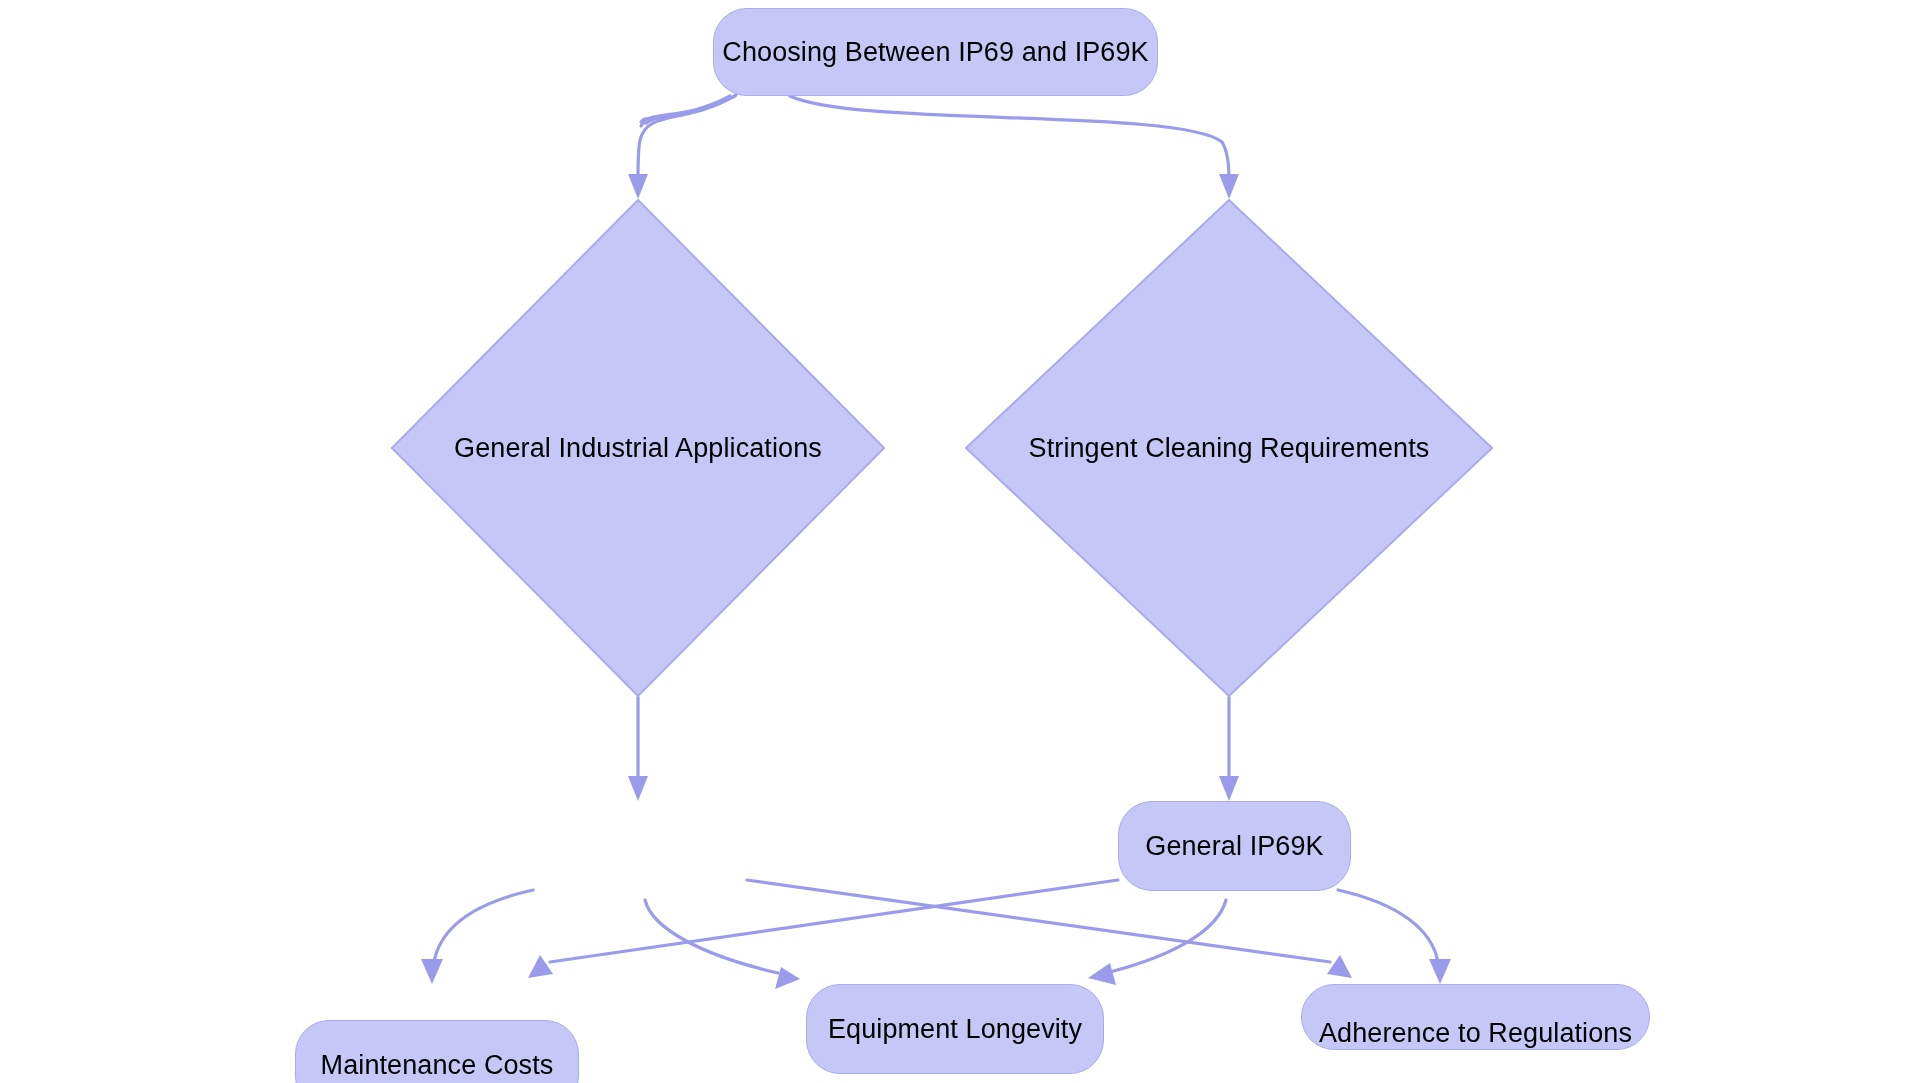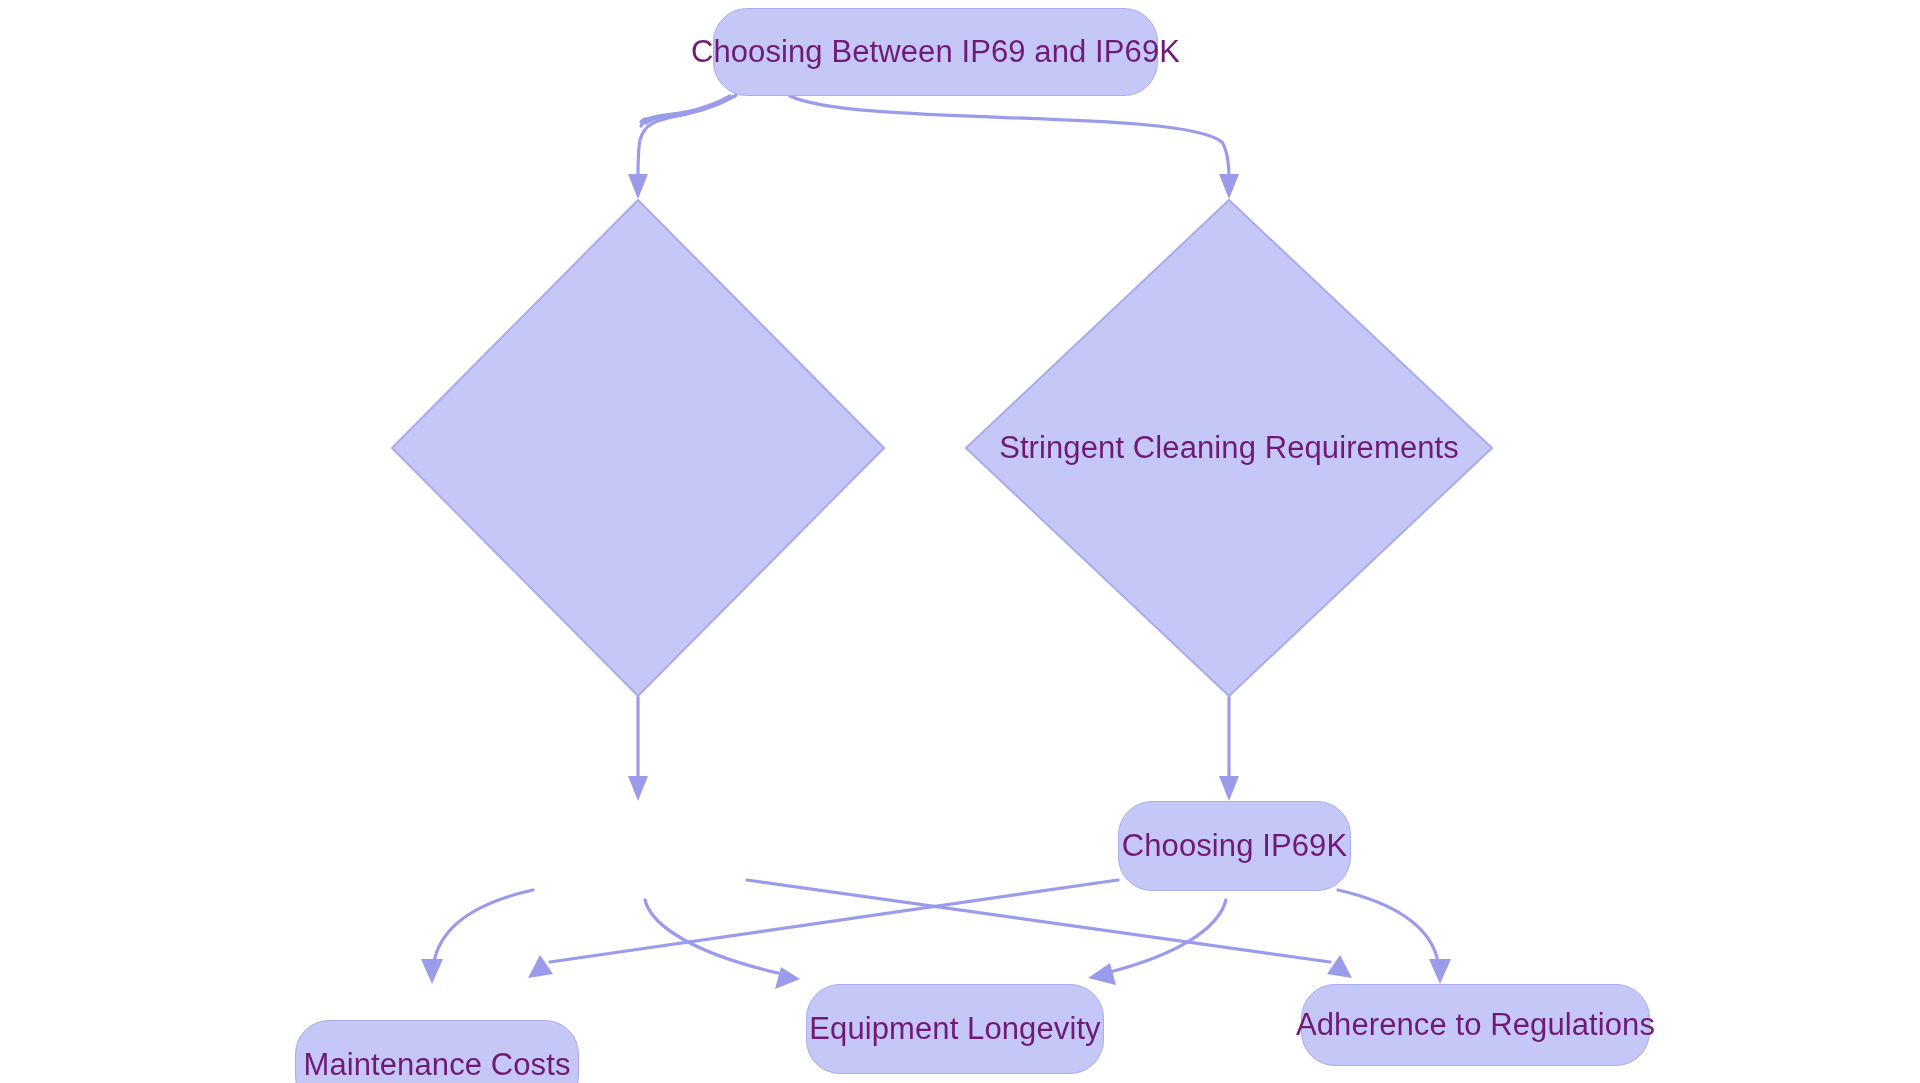--- a/index.html
+++ b/index.html
@@ -38,22 +38,22 @@
     line-height: 1.2;
     white-space: nowrap;
     user-select: none;
   }
   .node-stadium {
     background: #c5c8f7;
     border: 1.4px solid #a8abee;
     border-radius: 34px;
   }
   .node-label {
-    color: #701a75;
-    font-size: 31px;
+    color: #000000;
+    font-size: 27px;
     letter-spacing: 0.1px;
   }
   .node-diamond {
     background: transparent;
     border: none;
   }
   .node-diamond .diamond-shape {
     position: absolute;
     left: 0;
     top: 0;
@@ -137,39 +137,40 @@
   </svg>
 
   <div class="node node-stadium" style="left:713px; top:8px; width:445px; height:88px;">
     <span class="node-label">Choosing Between IP69 and IP69K</span>
   </div>
 
   <div class="node node-diamond" style="left:391px; top:199px; width:494px; height:498px;">
     <svg class="diamond-shape" viewBox="0 0 494 498" preserveAspectRatio="none" xmlns="http://www.w3.org/2000/svg">
       <polygon points="247,1 493,249 247,497 1,249" fill="#c5c8f7" stroke="#a8abee" stroke-width="2"></polygon>
     </svg>
+    <span class="node-label">General Industrial Applications</span>
   </div>
 
   <div class="node node-diamond" style="left:965px; top:199px; width:528px; height:498px;text-align:center;">
     <svg class="diamond-shape" viewBox="0 0 528 498" preserveAspectRatio="none" xmlns="http://www.w3.org/2000/svg">
       <polygon points="264,1 527,249 264,497 1,249" fill="#c5c8f7" stroke="#a8abee" stroke-width="2"></polygon>
     </svg>
     <span class="node-label">Stringent Cleaning Requirements</span>
   </div>
 
 
   <div class="node node-stadium" style="left:1118px; top:801px; width:233px; height:90px;">
-    <span class="node-label">Choosing IP69K</span>
+    <span class="node-label">General IP69K</span>
   </div>
 
   <div class="node node-stadium" style="left:295px; top:1020px; width:284px; height:90px;">
     <span class="node-label">Maintenance Costs</span>
   </div>
 
   <div class="node node-stadium" style="left:806px; top:984px; width:298px; height:90px;">
     <span class="node-label">Equipment Longevity</span>
   </div>
 
-  <div class="node node-stadium" style="left:1301px; top:984px; width:349px; height:82px;">
+  <div class="node node-stadium" style="left:1301px; top:984px; width:349px; height:66px;align-items:flex-end;">
     <span class="node-label">Adherence to Regulations</span>
   </div>
 
 </div>
 
 </body></html>

